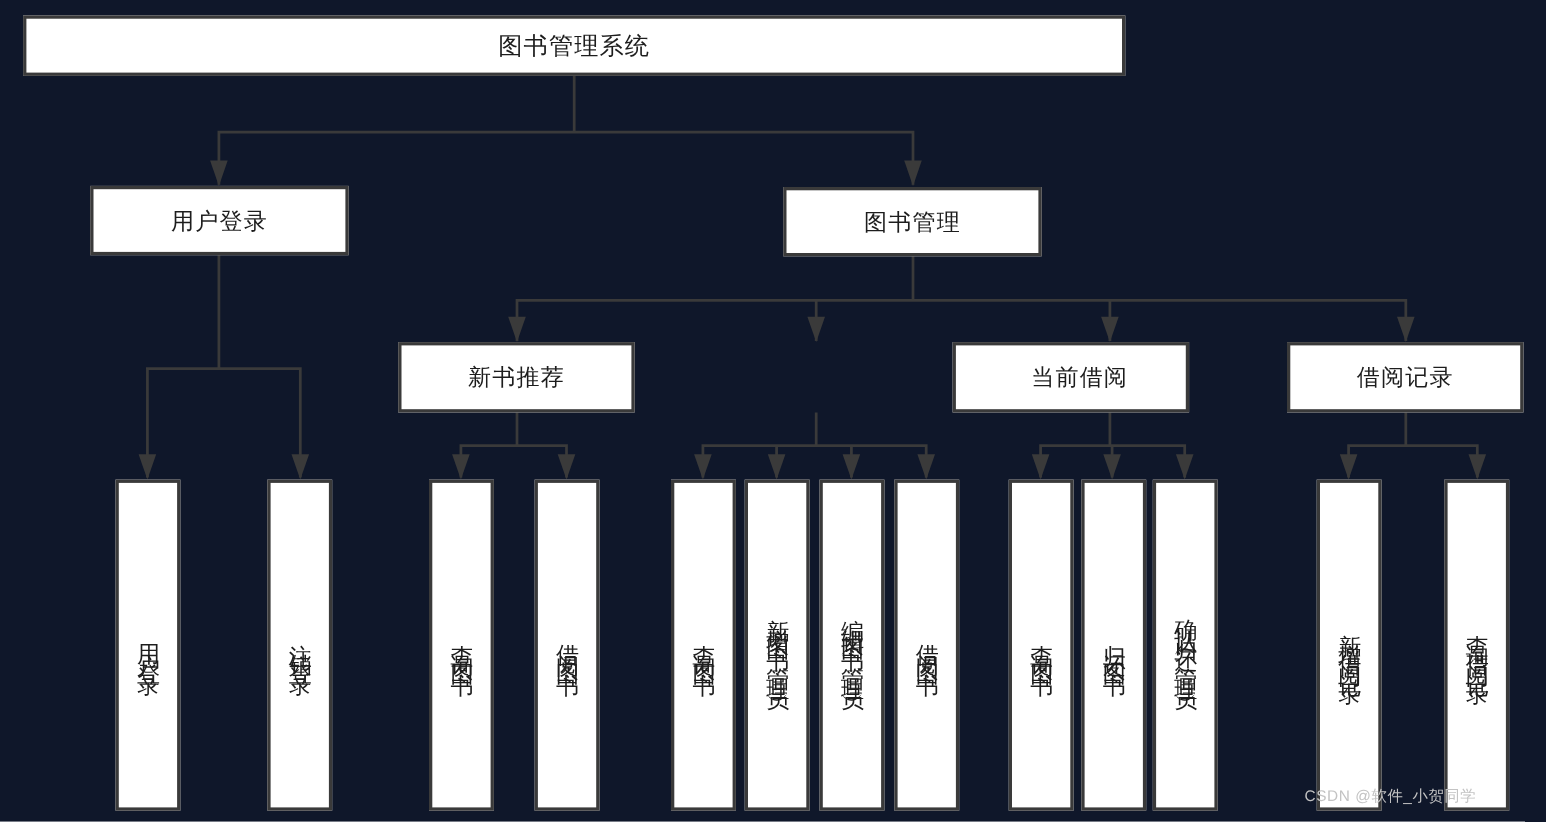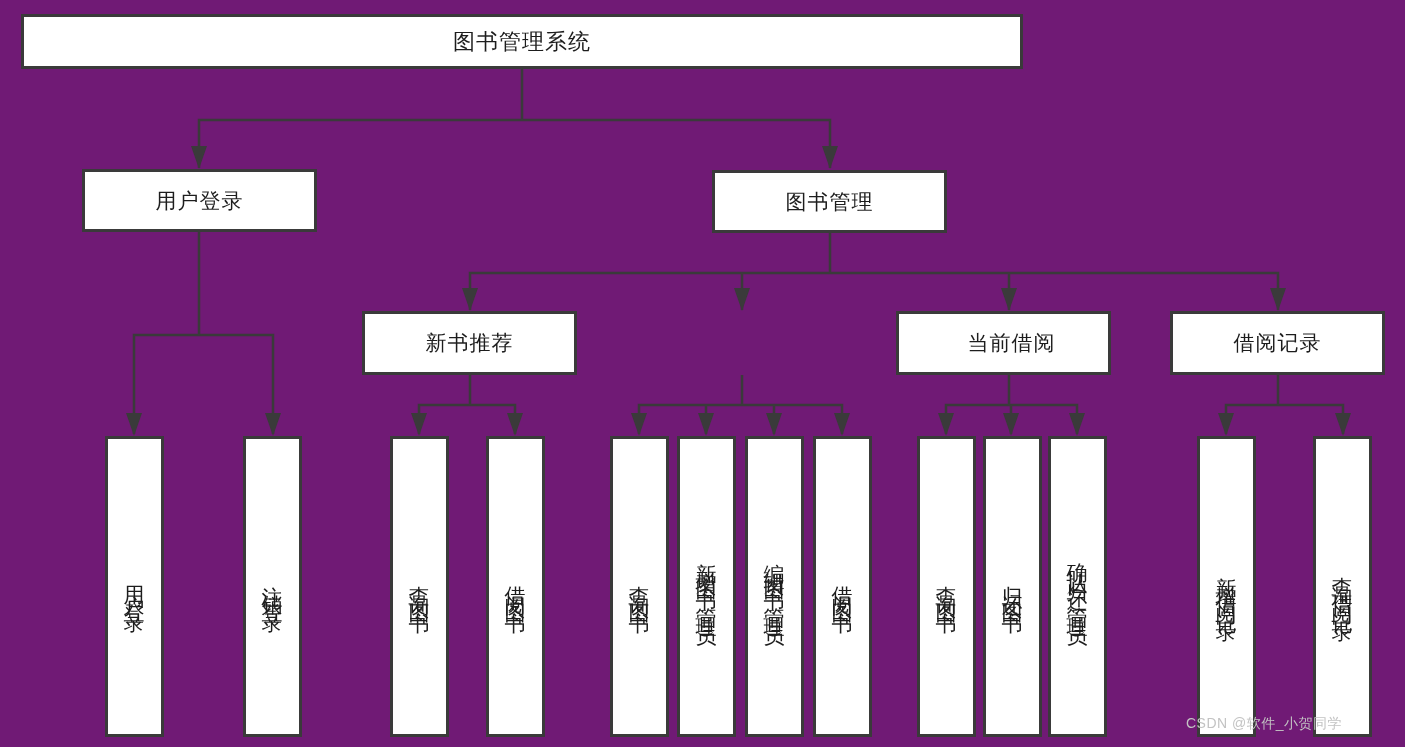--- a/index.html
+++ b/index.html
@@ -1,19 +1,19 @@
 <!DOCTYPE html>
 <html><head>
 <meta charset="utf-8">
 <style>
   html,body{margin:0;padding:0;background:#ffffff;}
   #stage{
     position:relative;
     width:1405px;height:747px;
-    background:#701a75;
+    background:#0f172a;
     font-family:"Liberation Sans","DejaVu Sans",sans-serif;
     overflow:hidden;
   }
   #wires{position:absolute;left:0;top:0;width:1405px;height:747px;}
   .box{
     position:absolute;
     box-sizing:border-box;
     background:#ffffff;
     border:3px solid #3a3a3a;
     display:flex;
@@ -86,21 +86,21 @@
       <polygon points="1335,413 1351,413 1343,436"></polygon>
     </g>
   </svg>
 
   <div class="box root" style="left:21px;top:14px;width:1002px;height:55px;">图书管理系统</div>
 
   <div class="box" style="left:82px;top:169px;width:235px;height:63px;">用户登录</div>
   <div class="box" style="left:362px;top:311px;width:215px;height:64px;">新书推荐</div>
 
   <div class="box" style="left:712px;top:170px;width:235px;height:63px;">图书管理</div>
-  <div class="box" style="left:896px;top:311px;width:215px;height:64px;padding-left:16px;">当前借阅</div>
+  <div class="box" style="left:866px;top:311px;width:215px;height:64px;padding-left:16px;">当前借阅</div>
   <div class="box" style="left:1170px;top:311px;width:215px;height:64px;">借阅记录</div>
 
   <div class="box leaf" style="left:105px;">
     <span class="vtext">用户登录</span>
   </div>
   <div class="box leaf" style="left:243px;">
     <span class="vtext">注销登录</span>
   </div>
 
   <div class="box leaf" style="left:390px;">

